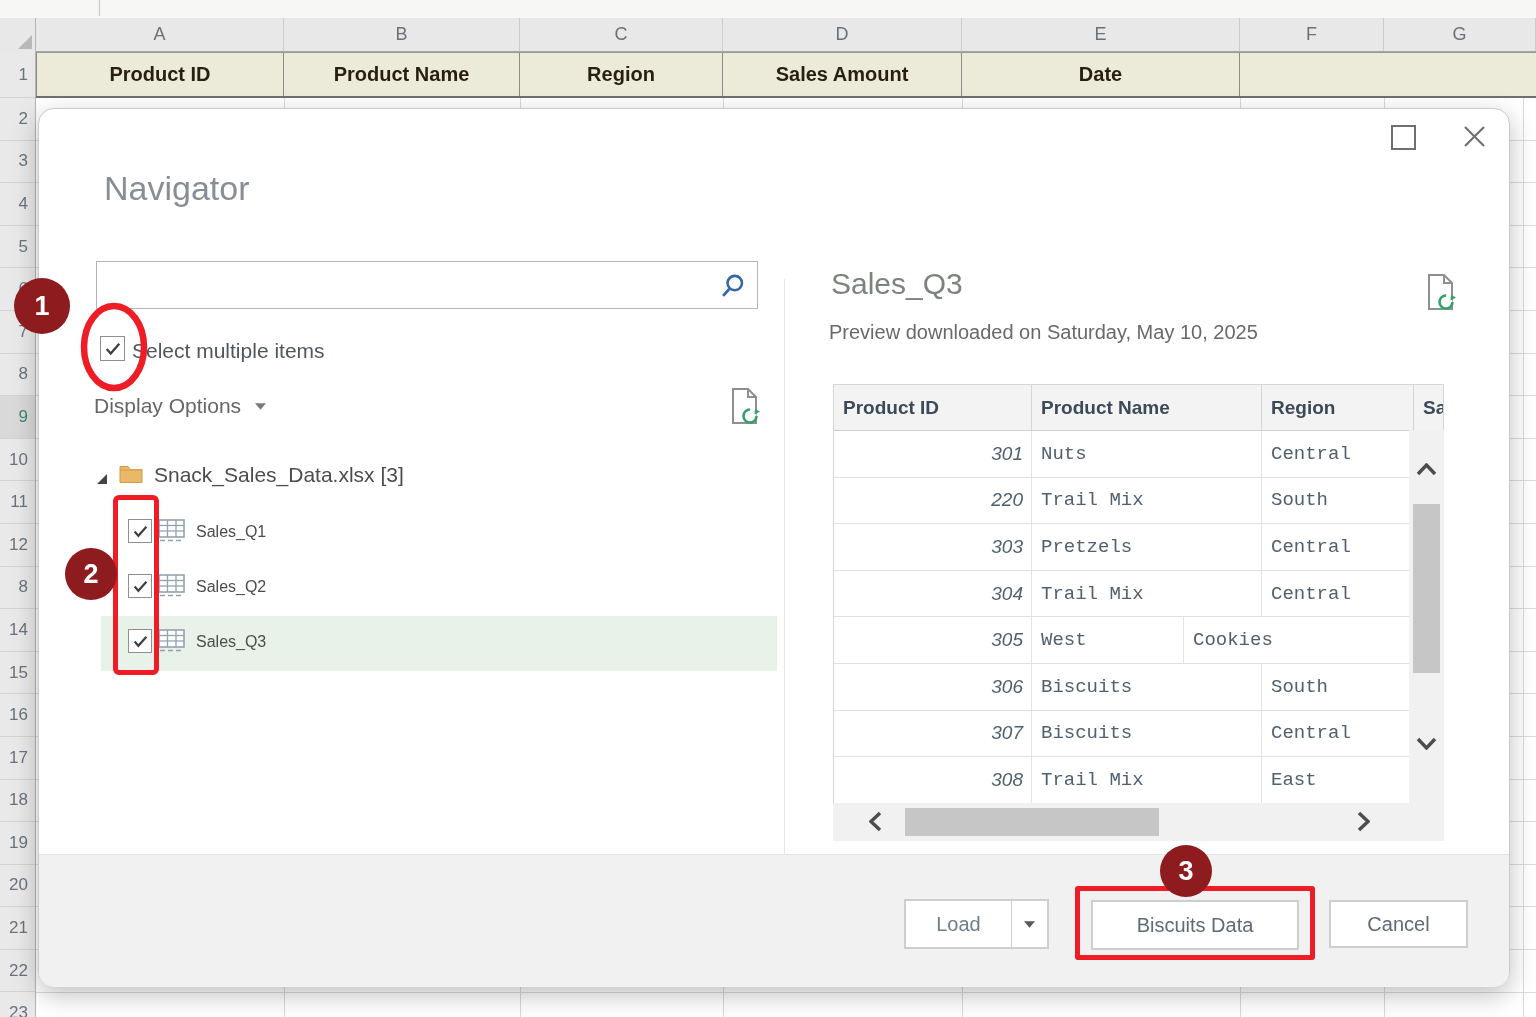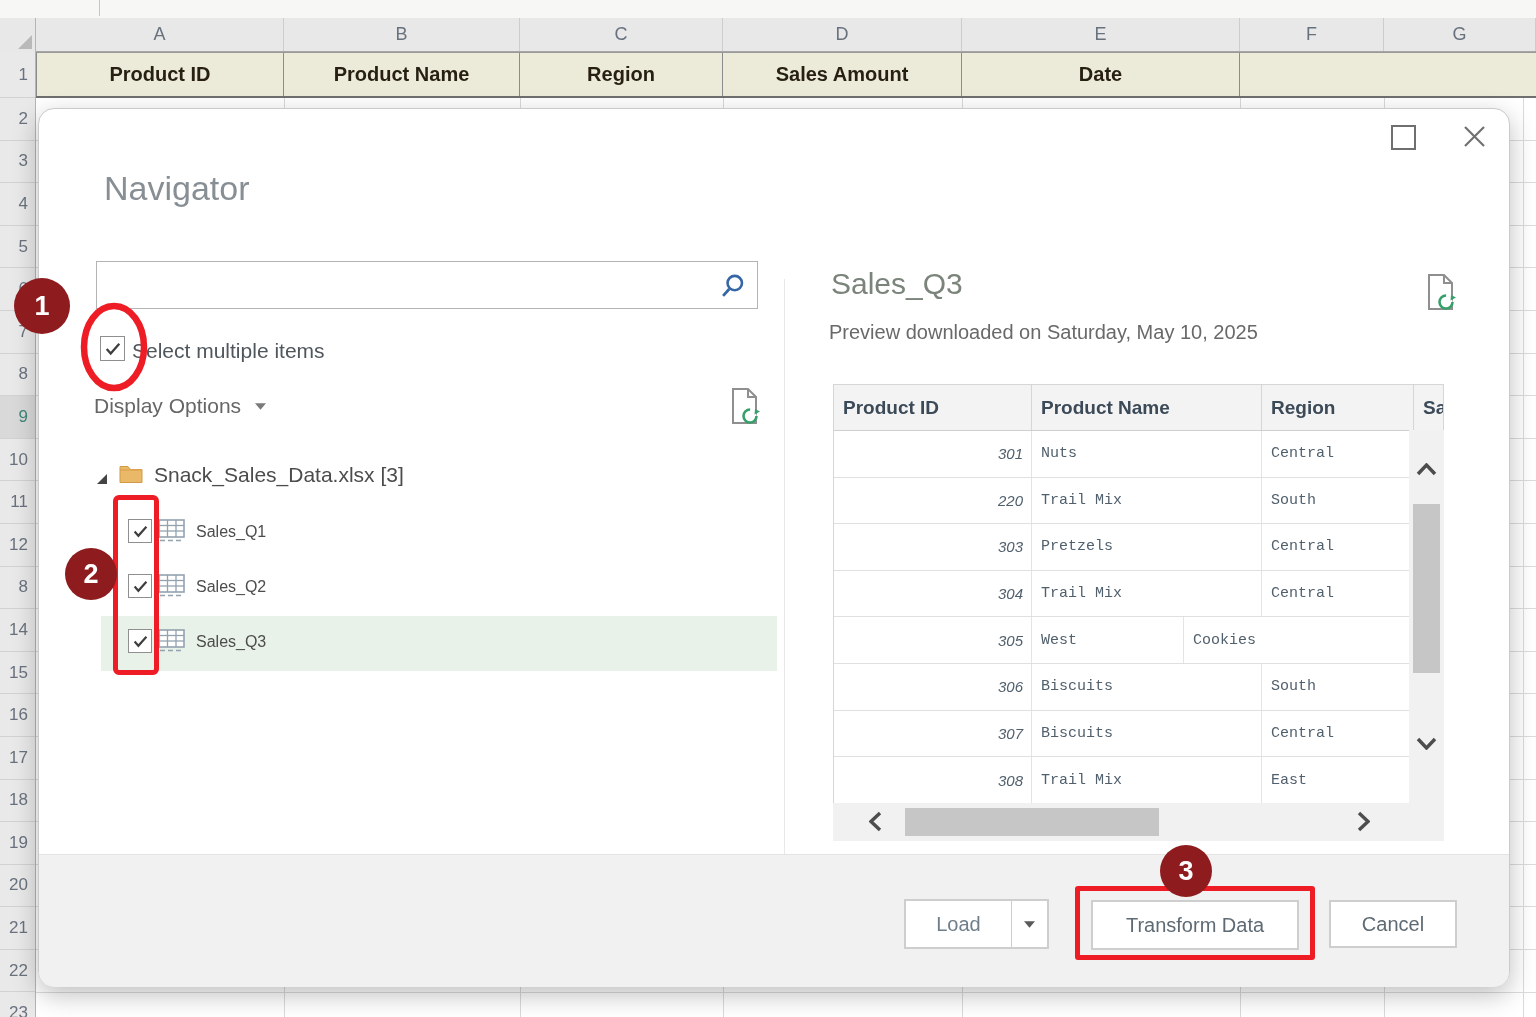--- a/index.html
+++ b/index.html
@@ -75,42 +75,42 @@
   .pv-subtitle { position:absolute; left:790px; top:212px; font-size:20px; color:#696969; }
 
   .pv-table { position:absolute; left:794px; top:275px; width:611px; border:1px solid #d6d6d6; background:#fff; }
   .pv-head { display:flex; height:46px; background:#f3f3f3; border-bottom:1px solid #cfcfcf; }
   .pv-hc { display:flex; align-items:center; padding-left:9px; font-size:19px; font-weight:bold; color:#3c4a58;
     border-right:1px solid #d6d6d6; overflow:hidden; white-space:nowrap; }
   .pv-hc:last-child { border-right:none; }
   .w-id{width:198px}.w-name{width:230px}.w-region{width:152px}.w-sa{width:29px}
   .pvrow { display:flex; height:46.6px; border-bottom:1px solid #e0e0e0; }
   .pvrow:last-child { border-bottom:none; }
-  .pvc { display:flex; align-items:center; font-size:15px; color:#51606d; border-right:1px solid #e4e4e4; overflow:hidden; white-space:nowrap; }
+  .pvc { display:flex; align-items:center; font-size:19px; color:#51606d; border-right:1px solid #e4e4e4; overflow:hidden; white-space:nowrap; }
   .pvc:last-child { border-right:none; }
   .pvc-id { justify-content:flex-end; padding-right:8px; font-style:italic; }
   .pvc-name,.pvc-region { padding-left:9px;font-family:Liberation Mono, monospace; }
 
   .v-scroll { position:absolute; left:1370px; top:321px; width:35px; height:373px; background:#f1f1f1; }
   .v-thumb { position:absolute; left:4px; top:74px; width:27px; height:169px; background:#c6c6c6; }
   .v-chev-up { position:absolute; left:7px; top:32px; }
   .v-chev-down { position:absolute; left:7px; top:306px; }
   .h-scroll { position:absolute; left:794px; top:694px; width:611px; height:38px; background:#f1f1f1; }
   .h-thumb { position:absolute; left:72px; top:5px; width:254px; height:28px; background:#c6c6c6; }
   .h-chev-left { position:absolute; left:36px; top:8px; }
   .h-chev-right { position:absolute; left:524px; top:8px; }
 
   .dlg-footer { position:absolute; left:0; top:745px; width:1470px; height:133px; background:#f1f1f1;
     border-top:1px solid #e3e3e3; border-radius:0 0 15px 15px; }
   .btn { position:absolute; background:#fff; border:2px solid #cecece; display:flex; align-items:center; justify-content:center;
     font-size:20px; color:#5f6b74; font-family:"Liberation Sans","DejaVu Sans",sans-serif; cursor:default; }
   .btn-load { left:865px; top:790px; width:109px; height:50px; color:#6e7e8a; }
   .btn-load-split { left:972px; top:790px; width:38px; height:50px; border-left-width:1px; }
   .btn-transform { left:1052px; top:791px; width:208px; height:50px; }
-  .btn-cancel { left:1290px; top:791px; width:128px; height:48px; }
+  .btn-cancel { left:1290px; top:791px; width:139px; height:48px; }
 
   
   .ann { position:absolute; z-index:20; }
   .ann-ellipse { left:74px; top:299px; }
   .ann-rect2 { left:113px; top:495px; width:46px; height:180px; border:5px solid var(--annotation-red); border-radius:6px; }
   .ann-rect3 { left:1075px; top:886px; width:240px; height:74px; border:5px solid var(--annotation-red); border-radius:3px; }
   .badge { position:absolute; z-index:21; background:var(--badge-red); color:#fff; border-radius:50%;
     display:flex; align-items:center; justify-content:center; font-size:27px; font-weight:bold; }
   .badge-1 { left:14px; top:278px; width:56px; height:56px; }
   .badge-2 { left:65px; top:548px; width:52px; height:52px; }
@@ -398,21 +398,21 @@
       </span>
     </div>
 
     <div class="dlg-footer"></div>
     <div class="btn btn-load">Load</div>
     <div class="btn btn-load-split">
       <svg width="11" height="7" viewBox="0 0 10 6">
           <polygon points="0,0 10,0 5,6" fill="#5a5a5a"></polygon>
         </svg>
     </div>
-    <div class="btn btn-transform">Transform Data</div>
+    <div class="btn btn-transform">Biscuits Data</div>
     <div class="btn btn-cancel">Cancel</div>
   </div>
 
   <svg class="ann ann-ellipse" width="80" height="96" viewBox="0 0 80 96">
     <ellipse cx="40" cy="48" rx="30" ry="41" fill="none" stroke="var(--annotation-red)" stroke-width="6.5"></ellipse>
   </svg>
   <div class="ann ann-rect2"></div>
   <div class="ann ann-rect3"></div>
   <div class="badge badge-1">1</div>
   <div class="badge badge-2">2</div>

